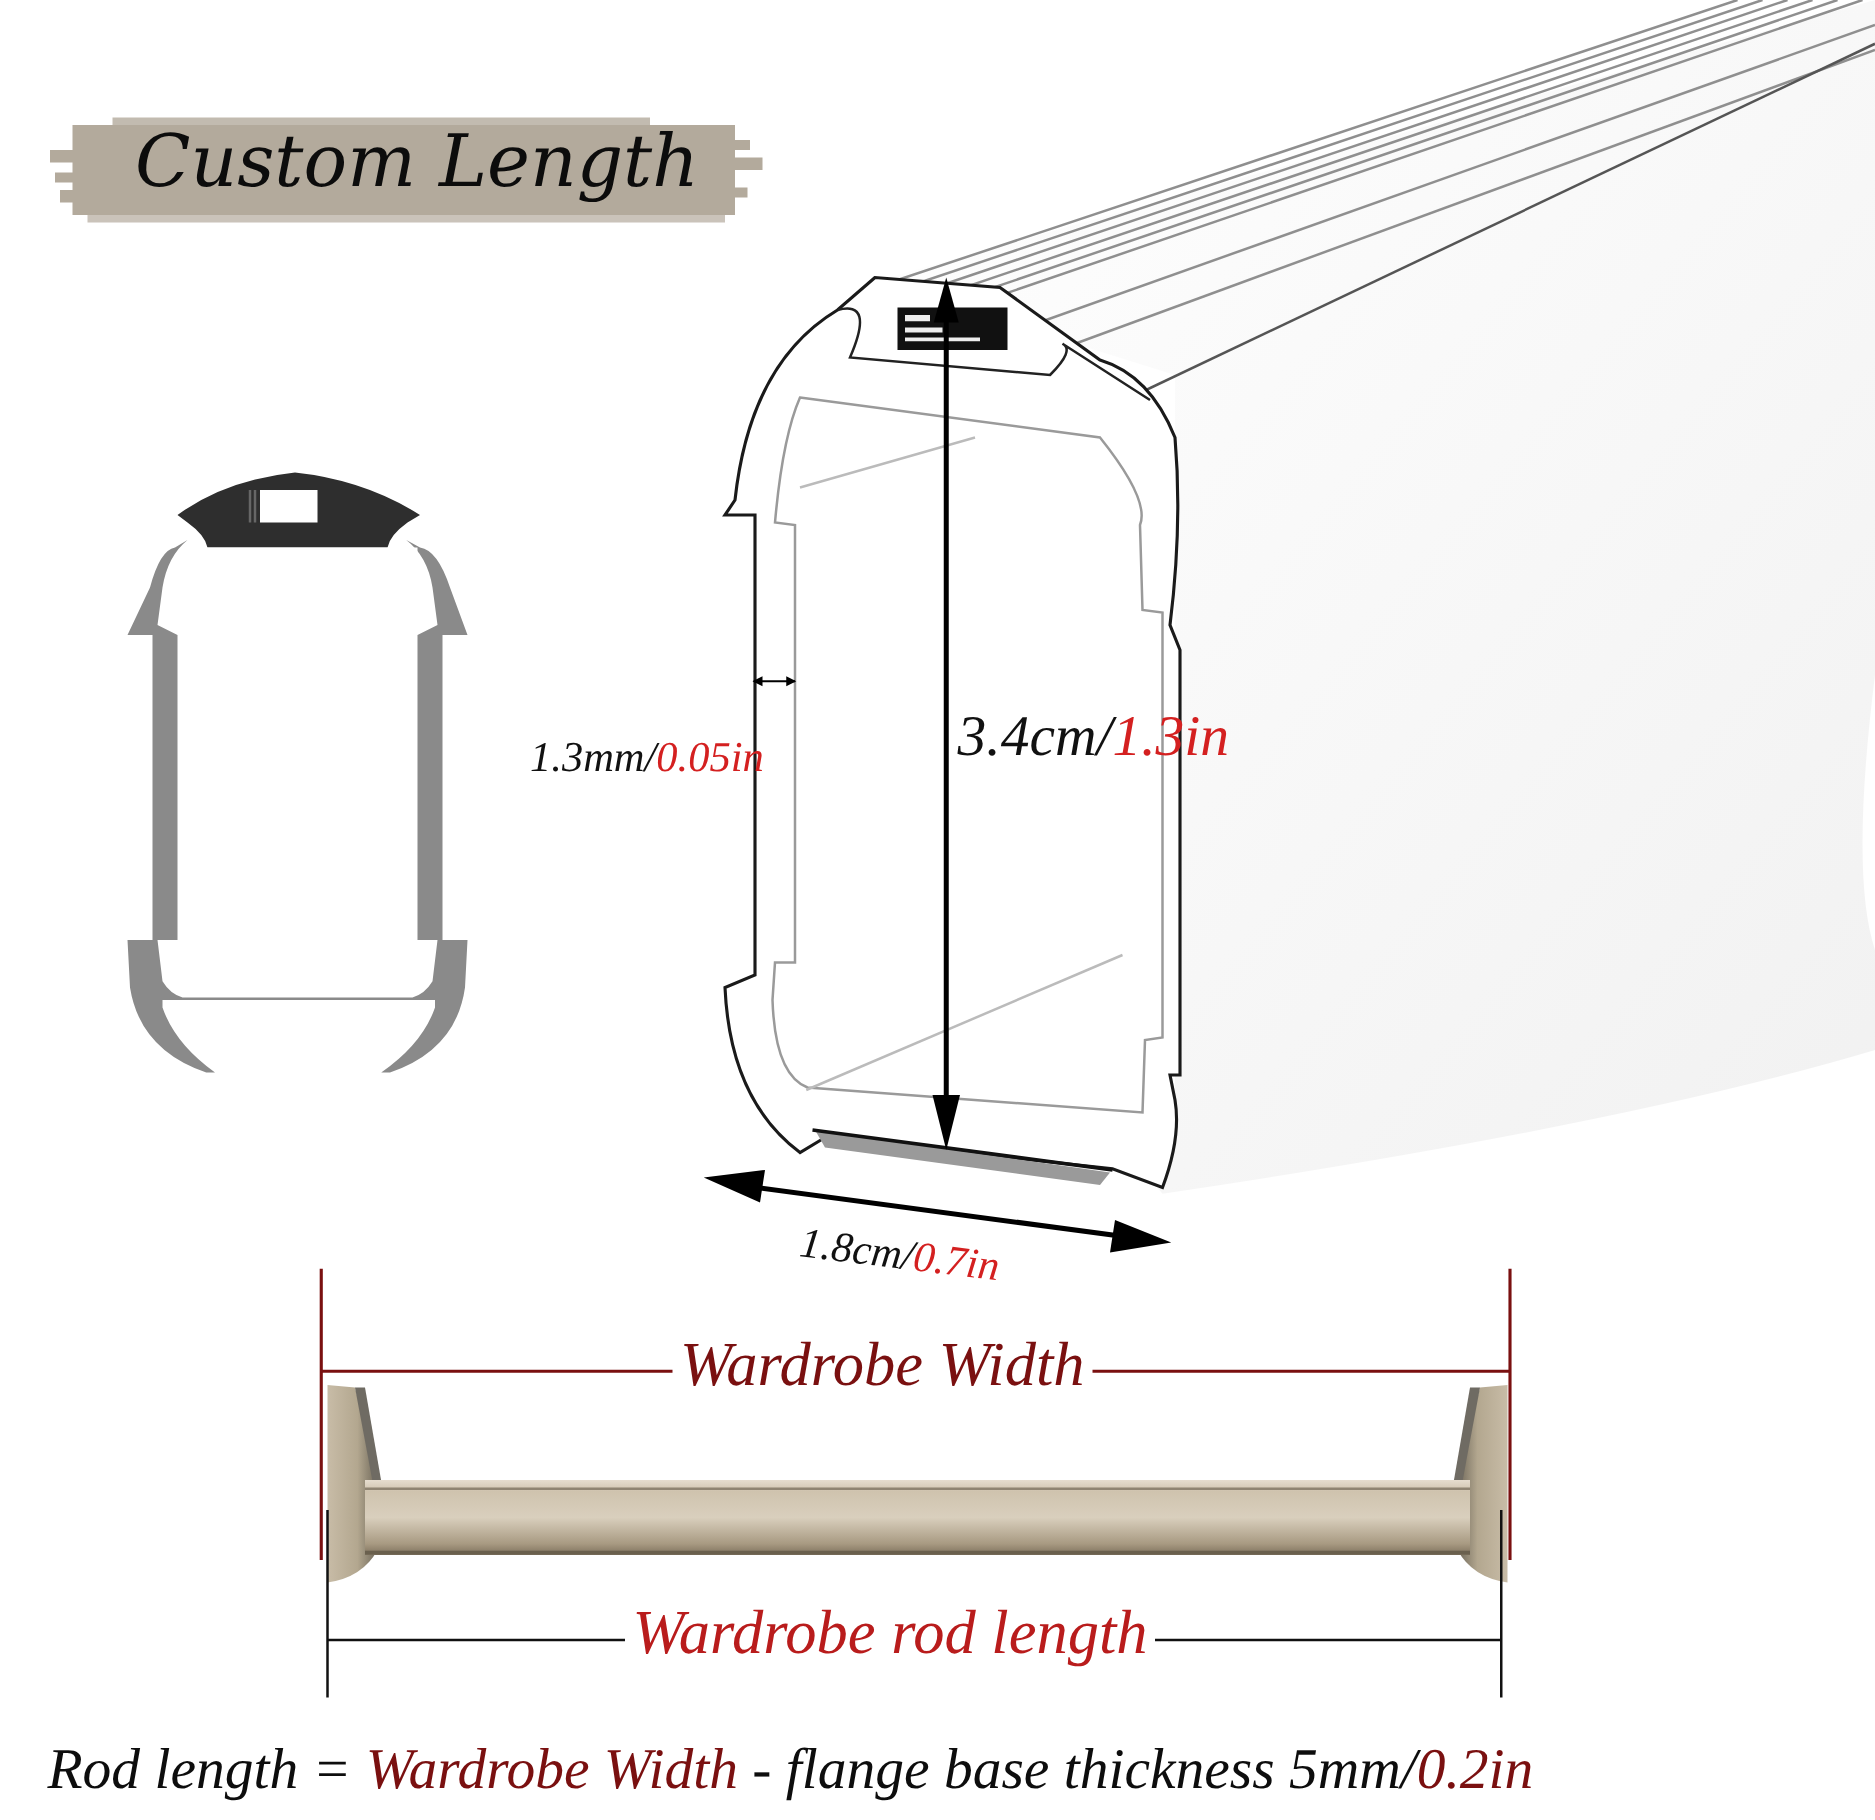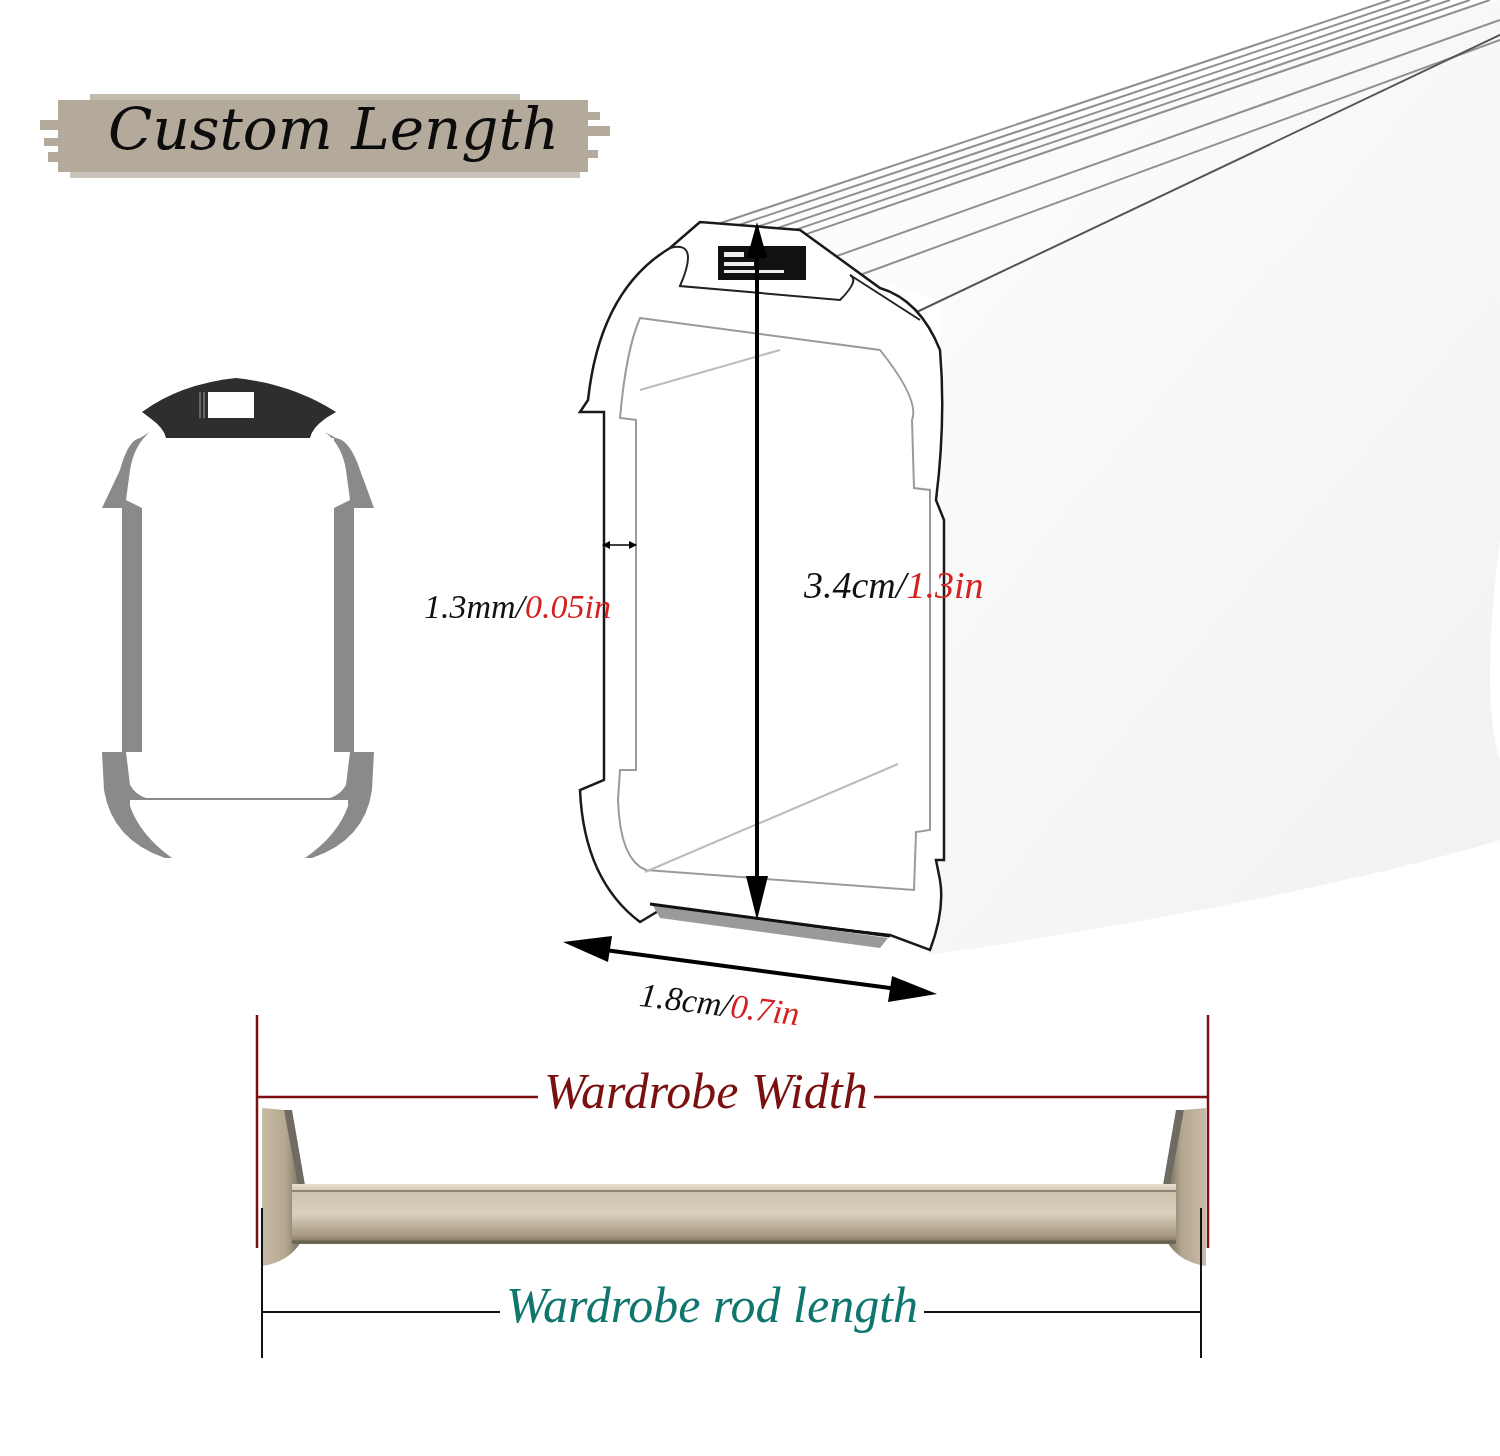--- a/index.html
+++ b/index.html
@@ -26,21 +26,21 @@
   }
   .dim { font-size: 34px; color: #111; font-family: "Liberation Serif", "DejaVu Serif", serif; }
   .red { color: #d42020; }
   .maroon { color: #7a1010; }
   .ww-label {
     left: 538px; top: 1066px; font-size: 50px; color: #7a1010;
     font-family: "Liberation Serif", "DejaVu Serif", serif;
     background: #fff; padding: 0 6px;
   }
   .rl-label {
-    left: 500px; top: 1280px; font-size: 50px; color: #0f766e;
+    left: 500px; top: 1280px; font-size: 50px; color: #b91c1c;
     font-family: "Liberation Serif", "DejaVu Serif", serif;
     background: #fff; padding: 0 6px;
   }
   .formula {
     left: 38px; top: 1392px; font-size: 46px; color: #0d0d0d;
     font-family: "Liberation Serif", "DejaVu Serif", serif;
   }
 </style>
 </head>
 <body>
@@ -171,26 +171,29 @@
       <line x1="262" y1="1312" x2="1201" y2="1312"></line>
     </g>
   </svg>
 
   <div class="txt badge-text">Custom Length</div>
 
   <div class="txt dim" style="left:424px; top:558px;margin-top:32px;">
     <span>1.3mm/</span><span class="red">0.05in</span>
   </div>
 
-  <div class="txt dim" style="left:804px; top:566px; font-size:38px;">
+  <div class="txt dim" style="left:766px; top:566px; font-size:46px;">
     <span>3.4cm/</span><span class="red">1.3in</span>
   </div>
 
   <div class="txt dim" style="left:642px; top:978px; transform: rotate(7deg); transform-origin: left top;">
     <span>1.8cm/</span><span class="red">0.7in</span>
   </div>
 
   <div class="txt ww-label">Wardrobe Width</div>
 
   <div class="txt rl-label">Wardrobe rod length</div>
 
+  <div class="txt formula">
+    <span>Rod length = </span><span class="maroon">Wardrobe Width</span><span> - flange base thickness 5mm/</span><span class="maroon">0.2in</span>
+  </div>
 
 </div>
 
 </body></html>

